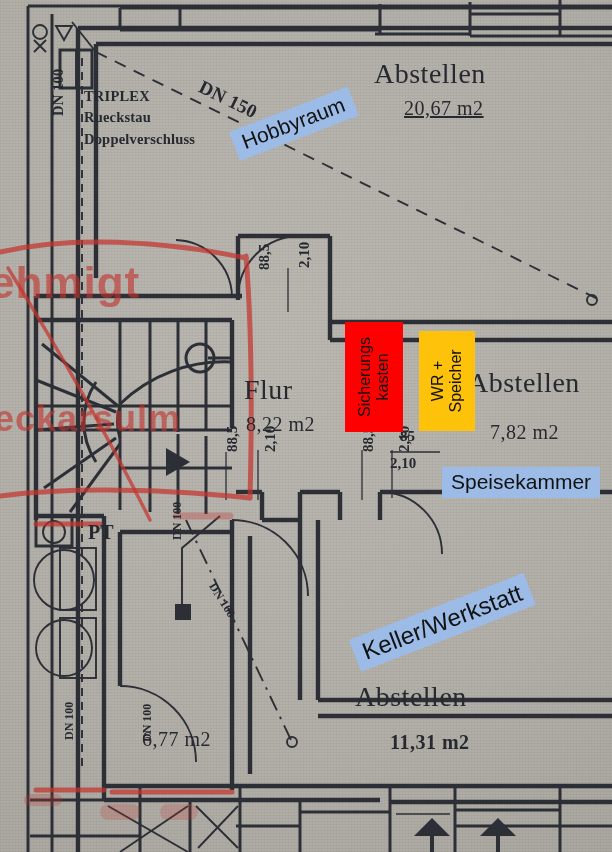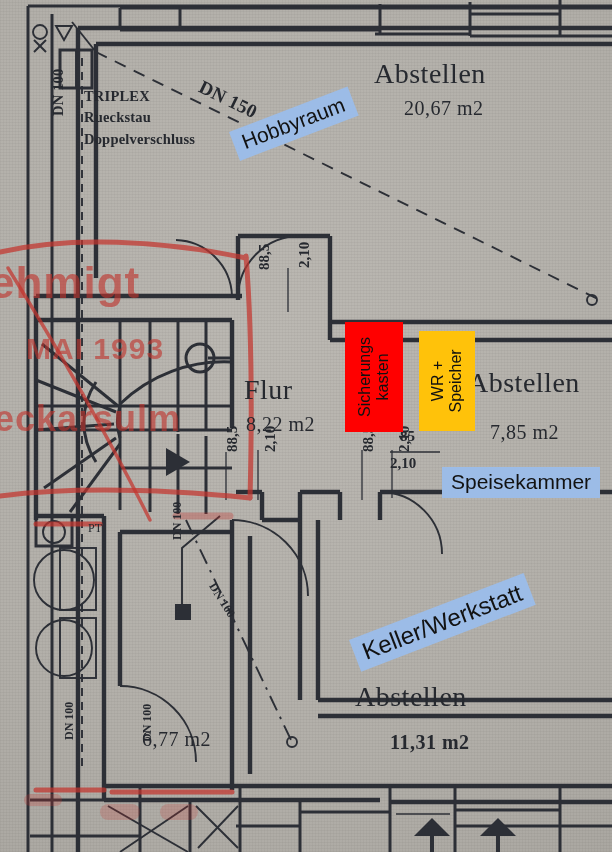--- a/index.html
+++ b/index.html
@@ -31,21 +31,21 @@
   .dashdot{stroke-dasharray:16 7 2.5 7;}
   .dash-s{stroke-dasharray:8 6;}
   .red{stroke:#c4352e;fill:none;opacity:.72;}
 
   .tx{position:absolute;color:#26292f;white-space:nowrap;}
   .room{font-family:"Liberation Serif",serif;font-size:28px;letter-spacing:.5px;}
   .area{font-family:"Liberation Serif",serif;font-size:20px;letter-spacing:.5px;}
   .tech{font-family:"Liberation Serif",serif;font-size:14.5px;font-weight:bold;letter-spacing:.2px;}
   .dimn{font-family:"Liberation Serif",serif;font-size:15px;font-weight:bold;}
   .dimsm{font-family:"Liberation Serif",serif;font-size:13.5px;font-weight:bold;}
-  .pt{font-family:"Liberation Serif",serif;font-size:12px;font-weight:normal;}
+  .pt{font-family:"Liberation Serif",serif;font-size:20px;font-weight:bold;}
 
   .note{
     position:absolute;font-family:"Liberation Sans",sans-serif;
     color:#121212;background:#9cbce7;padding:4px 9px;font-size:21px;
     line-height:1.08;white-space:nowrap;
   }
   .chip{
     position:absolute;font-family:"Liberation Sans",sans-serif;
     color:#111;font-size:16px;line-height:1.12;text-align:center;
     display:flex;align-items:center;justify-content:center;
@@ -268,45 +268,44 @@
       <path d="M36,790 L104,790"></path>
       <path d="M112,792 L232,792"></path>
       <path d="M30,800 L56,800" stroke-width="12" opacity=".35"></path>
       <path d="M108,812 L132,812" stroke-width="16" opacity=".3"></path>
       <path d="M168,812 L190,812" stroke-width="16" opacity=".3"></path>
       <path d="M176,516 L230,516" stroke-width="7" opacity=".45"></path>
     </g>
   </svg>
 
   <div class="stampword" style="left:-10px;top:258px;font-size:44px;letter-spacing:1px;">ehmigt</div>
-  <div class="stampword" style="left:26px;top:332px;font-size:30px;letter-spacing:1px;">MAI 1993</div>
   <div class="stampword" style="left:-6px;top:398px;font-size:36px;letter-spacing:1px;">eckarsulm</div>
 
   <div class="tx tech" style="left:84px;top:88px;">TRIPLEX</div>
   <div class="tx tech" style="left:84px;top:109px;">Rueckstau</div>
   <div class="tx tech" style="left:84px;top:131px;">Doppelverschluss</div>
 
   <div class="tx tech" style="left:205px;top:76px;transform:rotate(26deg);transform-origin:left top;font-size:19px;">DN 150</div>
 
   <div class="tx tech" style="left:50px;top:116px;transform:rotate(-90deg);transform-origin:left top;">DN 100</div>
   <div class="tx dimsm" style="left:170px;top:540px;transform:rotate(-90deg);transform-origin:left top;font-size:12px;">DN 100</div>
   <div class="tx dimsm" style="left:218px;top:580px;transform:rotate(58deg);transform-origin:left top;font-size:12px;">DN 100</div>
   <div class="tx dimsm" style="left:62px;top:740px;transform:rotate(-90deg);transform-origin:left top;font-size:12px;">DN 100</div>
   <div class="tx dimsm" style="left:140px;top:742px;transform:rotate(-90deg);transform-origin:left top;font-size:12px;">DN 100</div>
 
   <div class="tx pt" style="left:88px;top:521px;">PT</div>
 
   <div class="tx room" style="left:374px;top:58px;">Abstellen</div>
-  <div class="tx area" style="left:404px;top:97px;">20,67 m2</div>
+  <div class="tx area" style="left:404px;top:97px;text-decoration:underline;">20,67 m2</div>
 
   <div class="tx room" style="left:244px;top:374px;">Flur</div>
   <div class="tx area" style="left:246px;top:413px;">8,22 m2</div>
 
   <div class="tx room" style="left:468px;top:367px;">Abstellen</div>
-  <div class="tx area" style="left:490px;top:421px;">7,85 m2</div>
+  <div class="tx area" style="left:490px;top:421px;">7,82 m2</div>
 
   <div class="tx area" style="left:142px;top:728px;">6,77 m2</div>
 
   <div class="tx room" style="left:355px;top:681px;">Abstellen</div>
   <div class="tx area" style="left:390px;top:731px;font-weight:bold;">11,31 m2</div>
 
   <div class="tx dimn" style="left:256px;top:270px;transform:rotate(-90deg);transform-origin:left top;">88,5</div>
   <div class="tx dimn" style="left:296px;top:268px;transform:rotate(-90deg);transform-origin:left top;">2,10</div>
 
   <div class="tx dimn" style="left:224px;top:452px;transform:rotate(-90deg);transform-origin:left top;">88,5</div>

